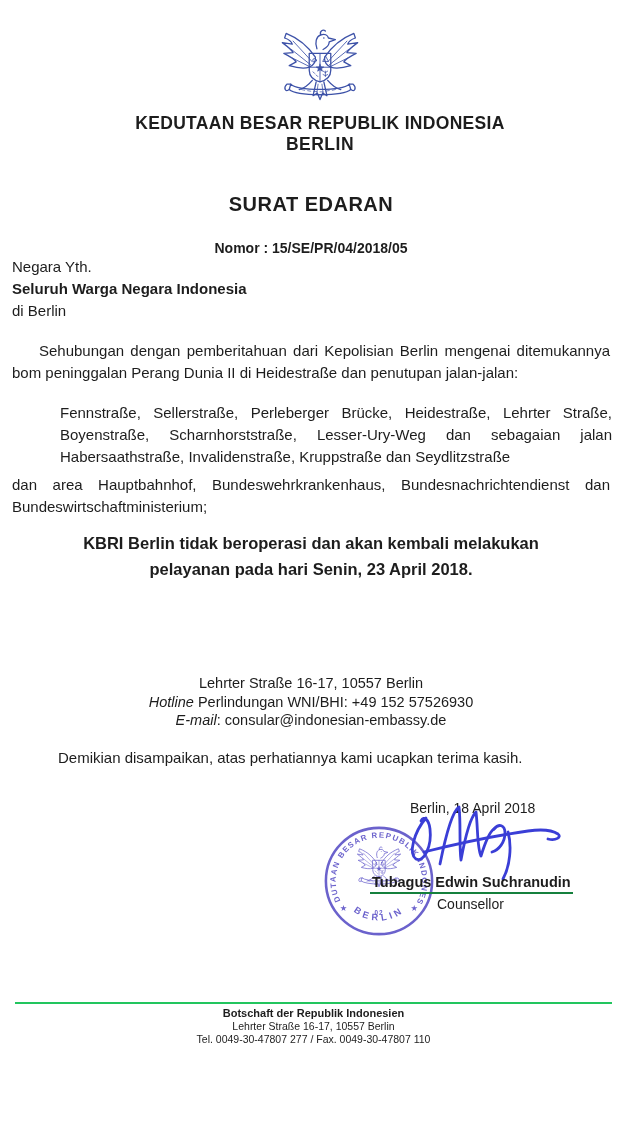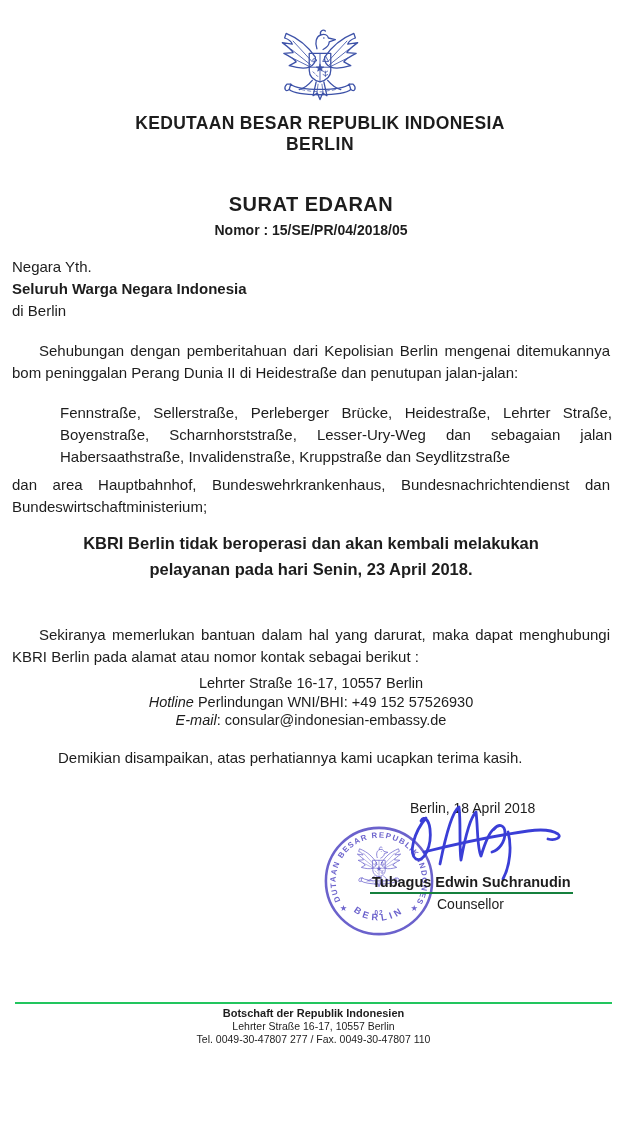--- a/index.html
+++ b/index.html
@@ -15,21 +15,21 @@
   .it { font-style:italic; }
   p { margin:0; }
 
   .letterhead { top:0; left:0; width:640px; text-align:center; }
   .emblem-svg { margin-top:28px; width:94px; height:80px; color:#3d52a8; }
   .org-name { font-size:17.5px; font-weight:bold; letter-spacing:0.3px; line-height:21px; margin-top:1px; }
   .org-city { font-size:17.5px; font-weight:bold; letter-spacing:0.5px; line-height:21px; }
 
   .title-block { top:193px; left:12px; width:598px; }
   .letter-title { font-size:20px; font-weight:bold; letter-spacing:0.5px; }
-  .letter-number { font-size:14px; font-weight:bold; margin-top:6px; }
+  .letter-number { font-size:14px; font-weight:bold; margin-top:24px; }
 
   .recipient { top:256px; left:12px; width:598px; font-size:15px; line-height:22px; }
 
   .body-text { font-size:15px; line-height:22px; left:12px; width:598px; }
   .indent1 { text-indent:27px; }
   .streets { left:60px; width:552px; }
   .closing { text-indent:46px; }
 
   .announcement { top:530px; left:12px; width:598px; font-size:16.5px; font-weight:bold; line-height:26px; text-align:center; }
 
@@ -102,21 +102,20 @@
 
   <p class="abs body-text justify streets" style="top:402px;">Fennstraße, Sellerstraße, Perleberger Brücke, Heidestraße, Lehrter Straße, Boyenstraße, Scharnhorststraße, Lesser-Ury-Weg dan sebagaian jalan Habersaathstraße, Invalidenstraße, Kruppstraße dan Seydlitzstraße</p>
 
   <p class="abs body-text justify" style="top:474px;">dan area Hauptbahnhof, Bundeswehrkrankenhaus, Bundesnachrichtendienst dan Bundeswirtschaftministerium;</p>
 
   <div class="abs announcement">
     <div>KBRI Berlin tidak beroperasi dan akan kembali melakukan</div>
     <div>pelayanan pada hari Senin, 23 April 2018.</div>
   </div>
 
-  <p class="abs body-text justify indent1" style="top:624px;">Sekiranya memerlukan bantuan dalam hal yang darurat, maka dapat menghubungi KBRI Berlin pada alamat atau nomor kontak sebagai berikut :</p>
 
   <div class="abs contact">
     <div>Lehrter Straße 16-17, 10557 Berlin</div>
     <div><span class="it">Hotline</span><span> Perlindungan WNI/BHI: +49 152 57526930</span></div>
     <div><span class="it">E-mail</span><span>: consular@indonesian-embassy.de</span></div>
   </div>
 
   <p class="abs body-text closing" style="top:747px;">Demikian disampaikan, atas perhatiannya kami ucapkan terima kasih.</p>
 
   <div class="abs sig-date">Berlin, 18 April 2018</div>

